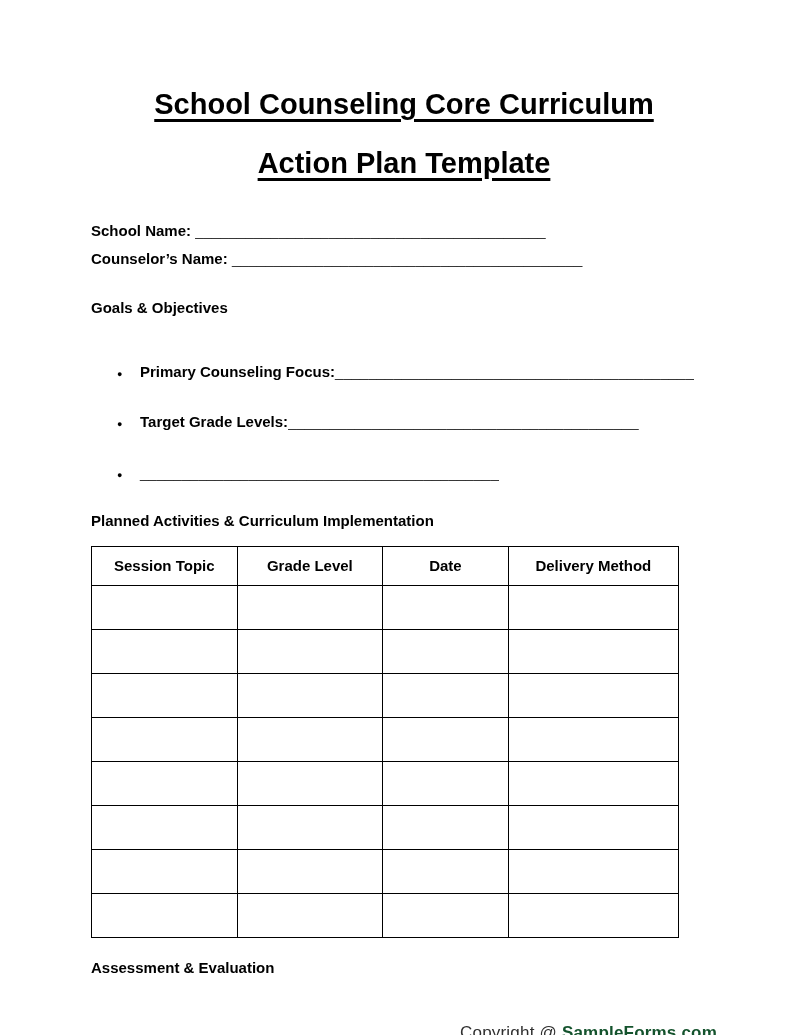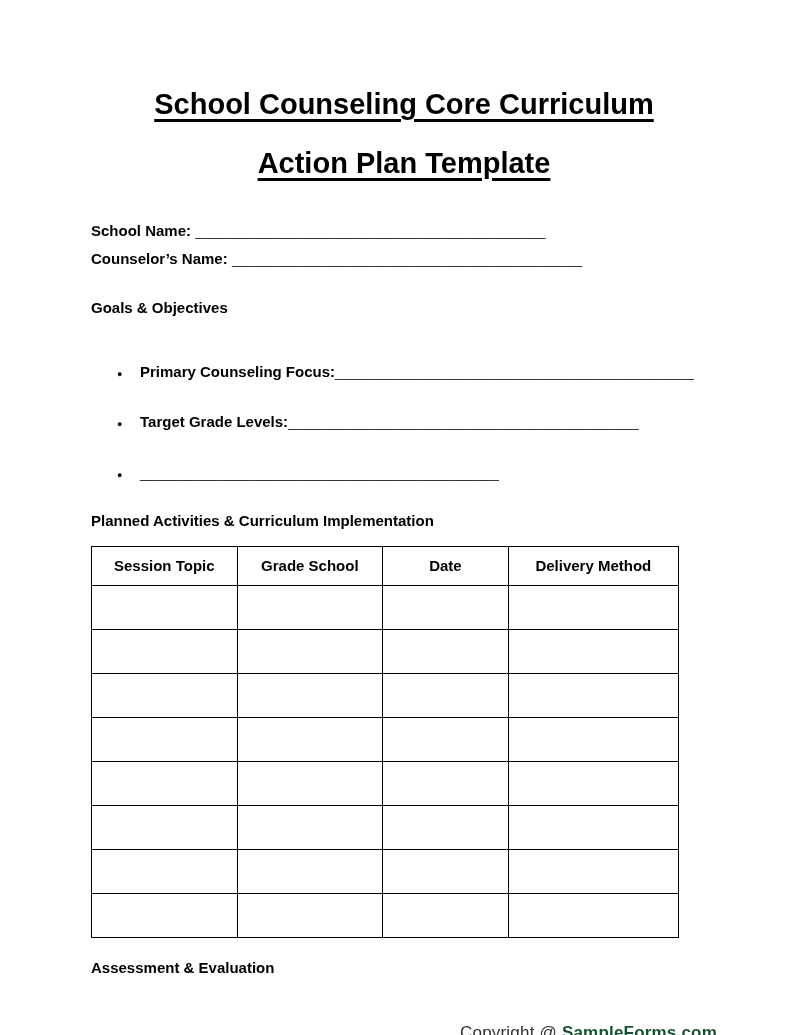--- a/index.html
+++ b/index.html
@@ -116,21 +116,21 @@
   <table class="activities-table">
     <colgroup>
       <col class="col-session">
       <col class="col-grade">
       <col class="col-date">
       <col class="col-delivery">
     </colgroup>
     <thead>
       <tr>
         <th>Session Topic</th>
-        <th>Grade School</th>
+        <th>Grade Level</th>
         <th>Date</th>
         <th>Delivery Method</th>
       </tr>
     </thead>
     <tbody>
         <tr>
           <td></td>
           <td></td>
           <td></td>
           <td></td>

